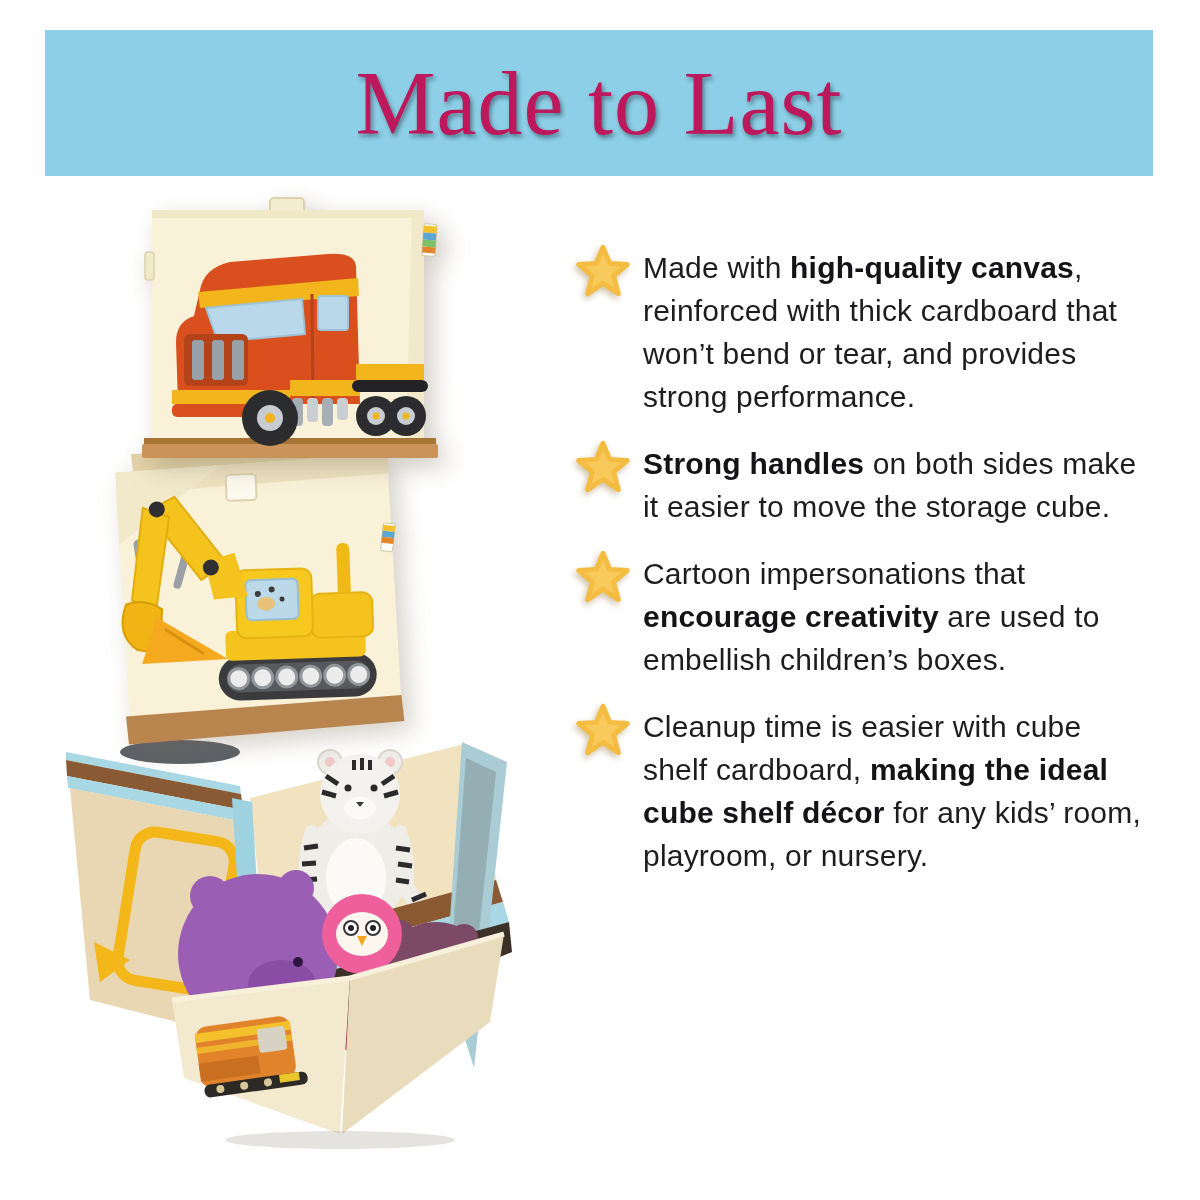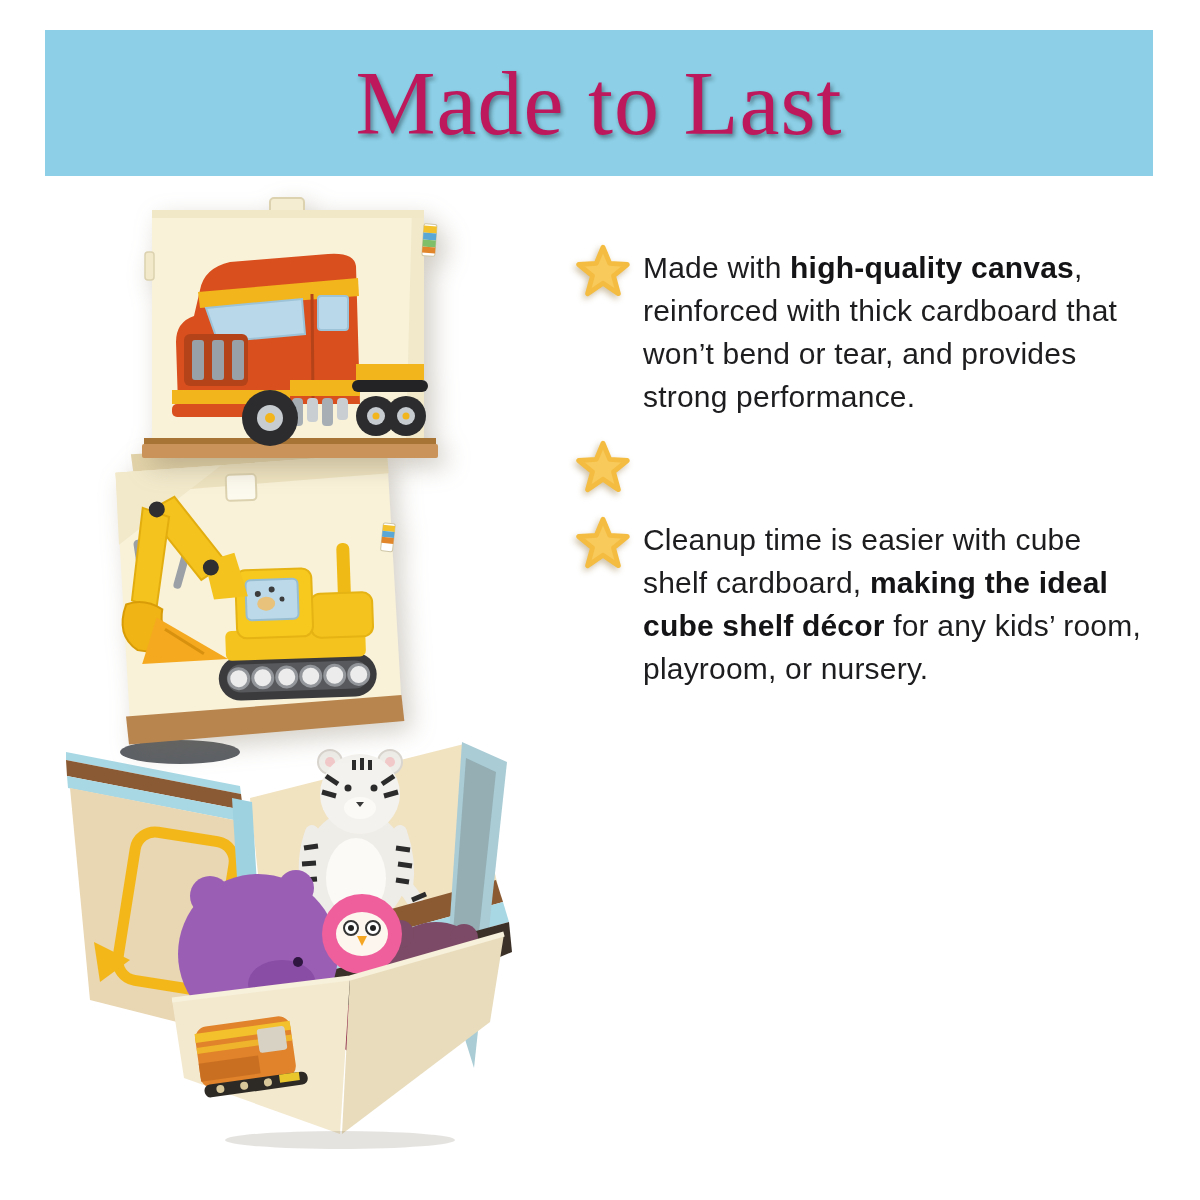--- a/index.html
+++ b/index.html
@@ -241,20 +241,29 @@
         </svg>
       </span>
       <p class="feature-text"><span>Made with </span><strong>high-quality canvas</strong><span>, reinforced with thick cardboard that won’t bend or tear, and provides strong performance.</span></p>
     </li>
       <li class="feature">
       <span class="star">
         <svg viewBox="0 0 100 100">
           <path d="M50 6 L62.5 36 L95 38 L69.5 59 L78.5 92 L50 72.5 L21.5 92 L30.5 59 L5 38 L37.5 36 Z" fill="#f8c95b" stroke="#f4bd41" stroke-width="9" stroke-linejoin="round"></path>
         </svg>
       </span>
+      <p class="feature-text"><strong>Strong handles</strong><span> on both sides make it easier to move the storage cube.</span></p>
+    </li>
+      <li class="feature">
+      <span class="star">
+        <svg viewBox="0 0 100 100">
+          <path d="M50 6 L62.5 36 L95 38 L69.5 59 L78.5 92 L50 72.5 L21.5 92 L30.5 59 L5 38 L37.5 36 Z" fill="#f8c95b" stroke="#f4bd41" stroke-width="9" stroke-linejoin="round"></path>
+        </svg>
+      </span>
+      <p class="feature-text"><span>Cartoon impersonations that </span><strong>encourage creativity</strong><span> are used to embellish children’s boxes.</span></p>
     </li>
       <li class="feature">
       <span class="star">
         <svg viewBox="0 0 100 100">
           <path d="M50 6 L62.5 36 L95 38 L69.5 59 L78.5 92 L50 72.5 L21.5 92 L30.5 59 L5 38 L37.5 36 Z" fill="#f8c95b" stroke="#f4bd41" stroke-width="9" stroke-linejoin="round"></path>
         </svg>
       </span>
       <p class="feature-text"><span>Cleanup time is easier with cube shelf cardboard, </span><strong>making the ideal cube shelf décor</strong><span> for any kids’ room, playroom, or nursery.</span></p>
     </li>
     </ul>

